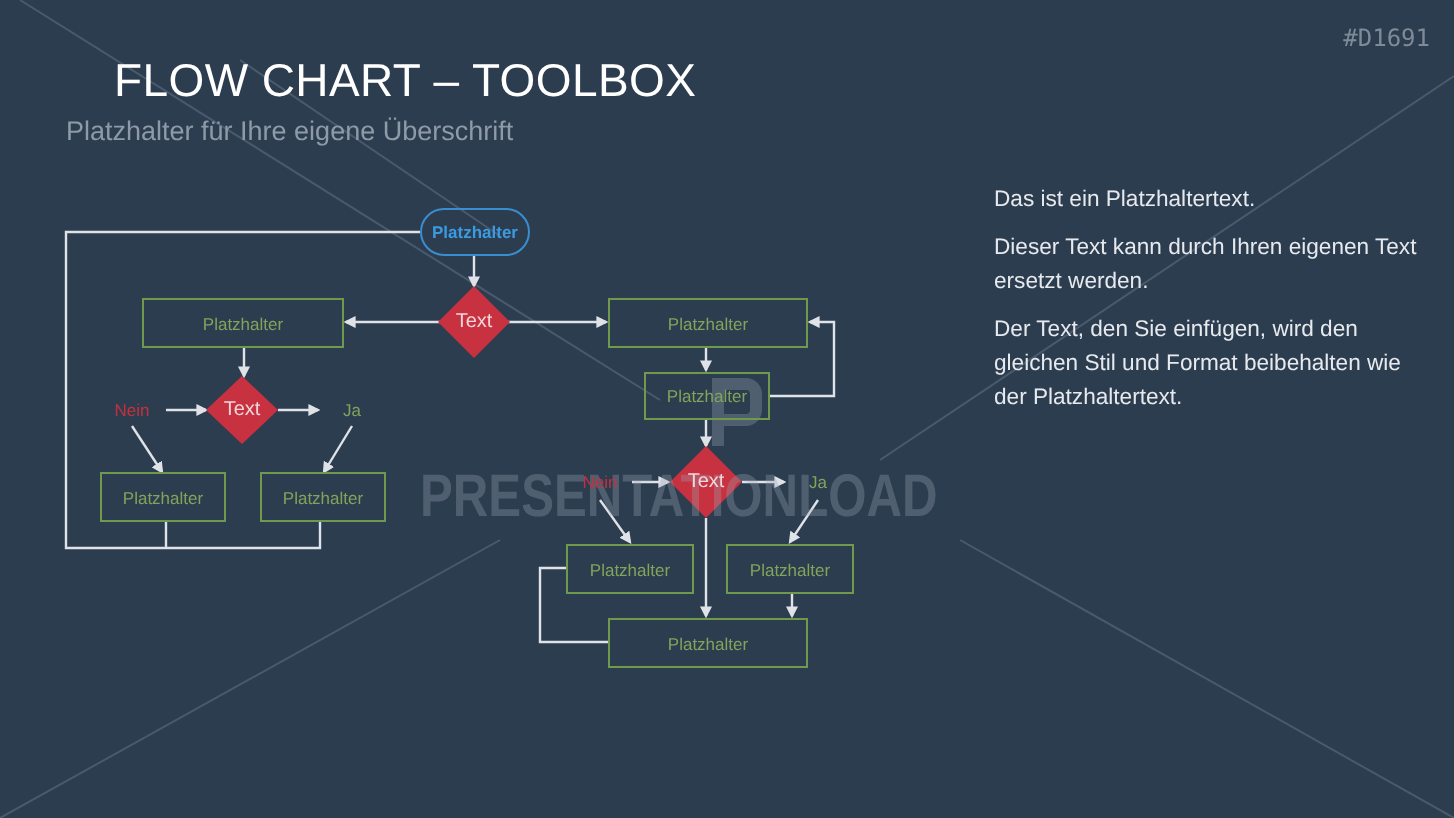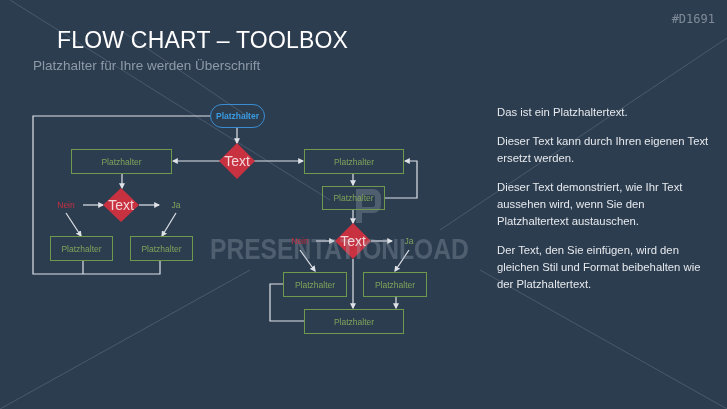--- a/index.html
+++ b/index.html
@@ -4,24 +4,24 @@
 <style>
   html, body { margin:0; padding:0; }
   body { width:727px; height:409px; background:#2d3d50; position:relative; overflow:hidden; font-family:"Liberation Sans", sans-serif; }
   #canvas { position:absolute; left:0; top:0; width:727px; height:409px; }
   .title { position:absolute; left:33px; top:27px; font-size:23px; color:#ffffff; letter-spacing:0.2px; white-space:nowrap;margin-left:24px; }
   .subtitle { position:absolute; left:33px; top:58px; font-size:13.5px; color:#8e9aa8; white-space:nowrap; }
   .code { position:absolute; right:12px; top:12px; font-family:"DejaVu Sans Mono", monospace; font-size:12px; color:#7f8b98;margin-left:40px; }
   .watermark { position:absolute; left:210px; top:186px; display:flex; align-items:center; gap:6px; opacity:0.32;flex-direction:column; }
   .wm-text { font-family:"Liberation Sans", sans-serif; font-weight:bold; font-size:30px; color:#9aa6b4; letter-spacing:0px; transform:scaleX(0.82); transform-origin:left center; white-space:nowrap; }
   .body-text { position:absolute; left:497px; top:92px; width:220px; color:#e6e9ed; font-size:11.3px; line-height:17px; }
-  .body-text p { margin:12px 0 7px 0; }
+  .body-text p { margin:0 0 7px 0; }
   .node { position:absolute; border:1.3px solid #6f9a4d; color:#7fa45a; font-size:8.5px; display:flex; align-items:center; justify-content:center; box-sizing:border-box; }
   .start { position:absolute; border:1.3px solid #3a8ed0; border-radius:12px; color:#3a9be0; font-weight:bold; font-size:8.5px; display:flex; align-items:center; justify-content:center; box-sizing:border-box; }
-  .diamond-label { position:absolute; color:#f2d6da; font-size:14px; transform:translate(-50%,-50%); }
+  .diamond-label { position:absolute; color:#f2d6da; font-size:10px; transform:translate(-50%,-50%); }
   .lbl { position:absolute; font-size:8.5px; transform:translate(-50%,-50%); }
   .lbl-no { color:#c4303f; }
   .lbl-yes { color:#7fa45a; }
 </style>
 </head>
 <body>
 
 <svg id="canvas" viewBox="0 0 727 409" width="727" height="409">
   <g stroke="#4a5a6c" stroke-width="1" fill="none">
     <line x1="10" y1="0" x2="330" y2="200"></line>
@@ -68,21 +68,21 @@
     <polyline points="284,284 270,284 270,321 304,321"></polyline>
   </g>
   <g>
     <polygon points="237,143 255,161 237,179 219,161" fill="#c8313f"></polygon>
     <polygon points="121,188 139,205 121,222 103,205" fill="#c8313f"></polygon>
     <polygon points="353,223 371,241 353,259 335,241" fill="#c8313f"></polygon>
   </g>
 </svg>
 
 <div class="title">FLOW CHART – TOOLBOX</div>
-<div class="subtitle">Platzhalter für Ihre werden Überschrift</div>
+<div class="subtitle">Platzhalter für Ihre eigene Überschrift</div>
 <div class="code">#D1691</div>
 
 <div class="watermark">
   <svg width="30" height="40" viewBox="0 0 30 40">
     <path d="M3,3 H20 A8,8 0 0 1 28,11 V19 A8,8 0 0 1 20,27 H9 V37 H3 Z M9,9 V21 H20 A2,2 0 0 0 22,19 V11 A2,2 0 0 0 20,9 Z" fill="#9aa6b4"></path>
   </svg>
   <span class="wm-text">PRESENTATIONLOAD</span>
 </div>
 
 <div class="start" style="left:210px;top:104px;width:55px;height:24px;">
@@ -118,15 +118,14 @@
 <div class="node" style="left:363px;top:272px;width:64px;height:25px;">
   <span>Platzhalter</span>
 </div>
 <div class="node" style="left:304px;top:309px;width:100px;height:25px;">
   <span>Platzhalter</span>
 </div>
 
 <div class="body-text">
   <p>Das ist ein Platzhaltertext.</p>
   <p>Dieser Text kann durch Ihren eigenen Text ersetzt werden.</p>
-  <p>Dieser Text  demonstriert, wie Ihr Text aussehen wird, wenn Sie den Platzhaltertext austauschen.</p>
   <p>Der Text,  den Sie einfügen, wird den gleichen Stil und Format beibehalten wie der Platzhaltertext.</p>
 </div>
 
 </body></html>

